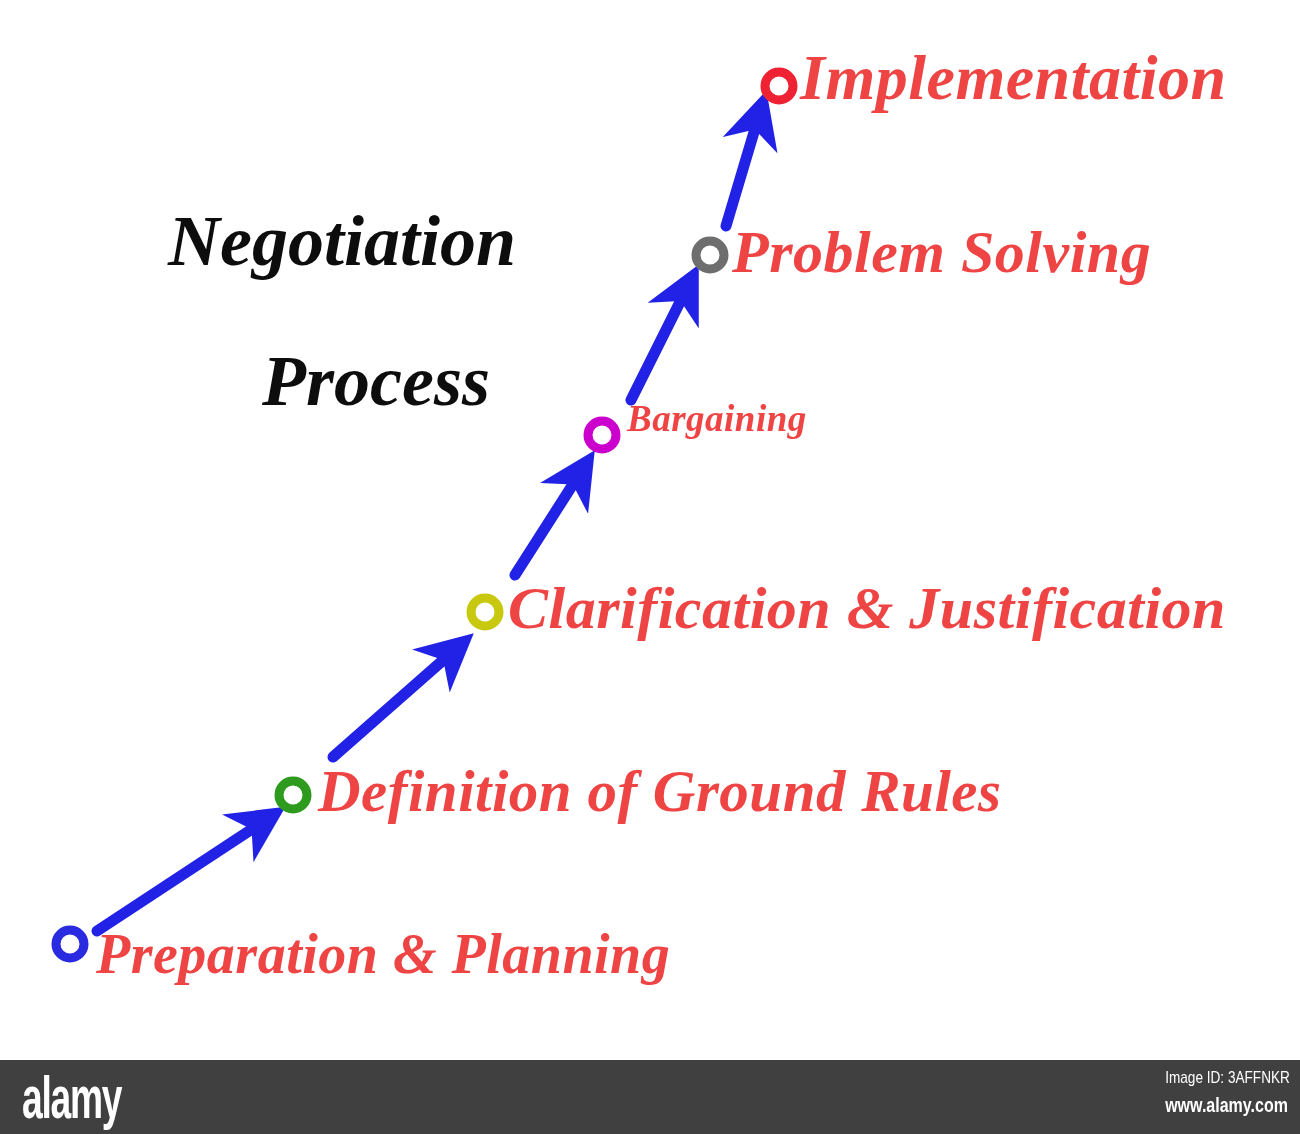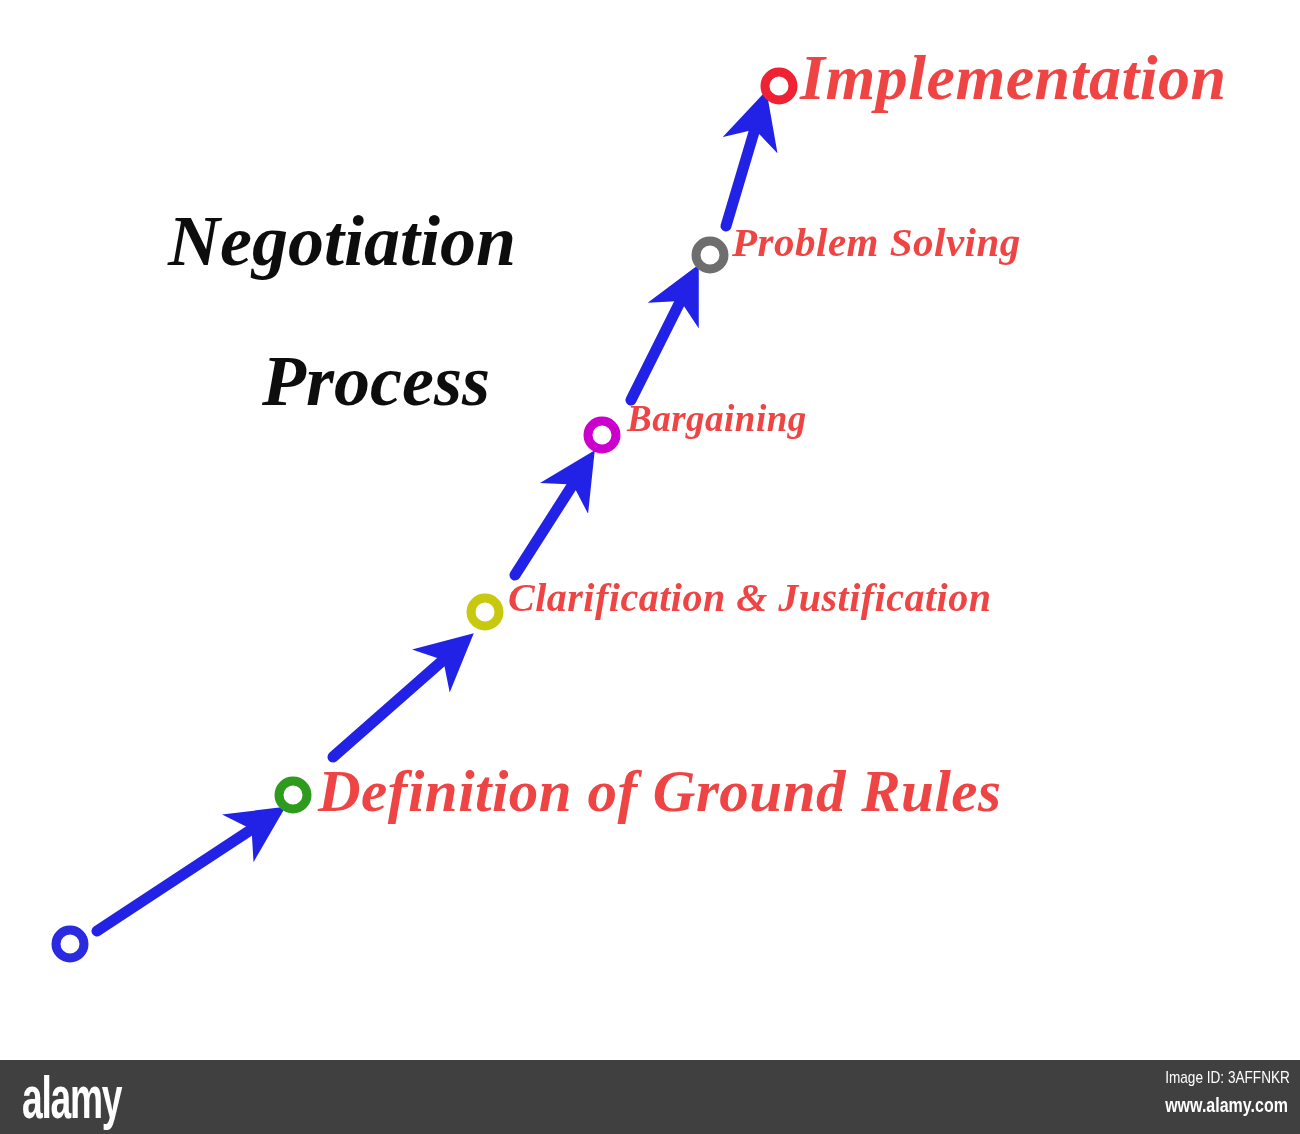--- a/index.html
+++ b/index.html
@@ -46,23 +46,23 @@
     color: #0d0d0d;
     font-size: 72px;
     line-height: 1.05;
     text-align: center;
     white-space: nowrap;
     margin-top: 6px;
   }
 
   
   #label-implementation { left: 800px; top: 46px;  font-size: 64px; }
-  #label-problem-solving { left: 732px; top: 222px; font-size: 41px; }
+  #label-problem-solving { left: 732px; top: 222px; font-size: 60px; }
   #label-bargaining      { left: 627px; top: 400px; font-size: 37px; }
-  #label-clarification   { left: 508px; top: 578px; font-size: 40px; }
+  #label-clarification   { left: 508px; top: 578px; font-size: 60px; }
   #label-ground-rules    { left: 318px; top: 762px; font-size: 59px; }
   #label-preparation     { left: 96px;  top: 926px; font-size: 56px; }
 
   #title-1 { left: 168px; top: 198px; }
   #title-2 { left: 262px; top: 338px; }
 
   
   #footer {
     position: absolute;
     left: 0;
@@ -146,20 +146,21 @@
     </svg>
 
     <div class="title" id="title-1">Negotiation</div>
     <div class="title" id="title-2">Process</div>
 
     <div class="node-label" id="label-implementation">Implementation</div>
     <div class="node-label" id="label-problem-solving">Problem Solving</div>
     <div class="node-label" id="label-bargaining">Bargaining</div>
     <div class="node-label" id="label-clarification">Clarification &amp; Justification</div>
     <div class="node-label" id="label-ground-rules">Definition of Ground Rules</div>
+    <div class="node-label" id="label-preparation">Preparation &amp; Planning</div>
   </div>
 
   <div id="footer">
     <div id="alamy-logo">alamy</div>
     <div id="footer-right">
       <span id="image-id">Image ID: 3AFFNKR</span>
       <span id="alamy-url">www.alamy.com</span>
     </div>
   </div>
 

